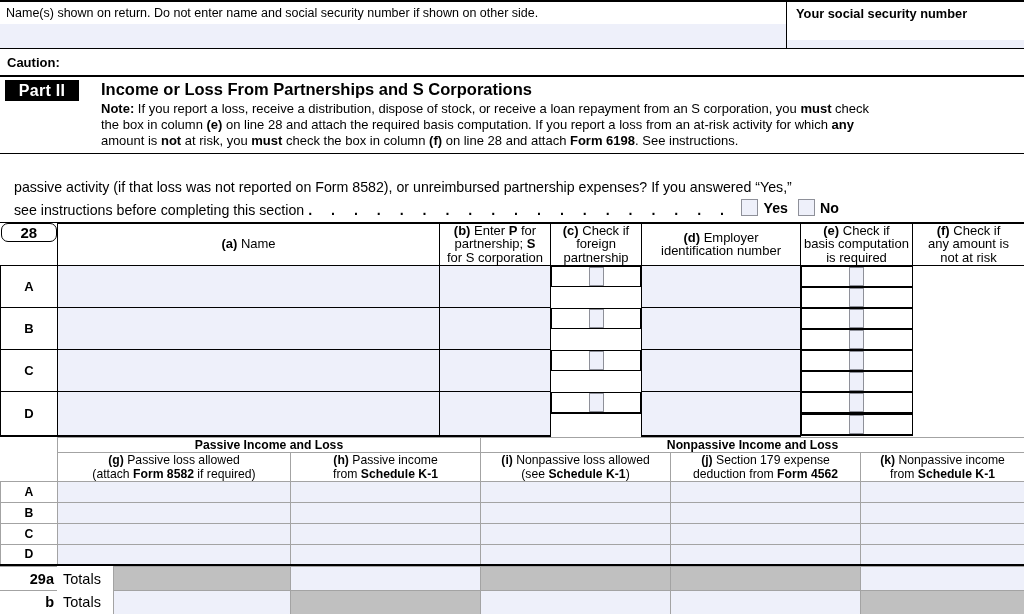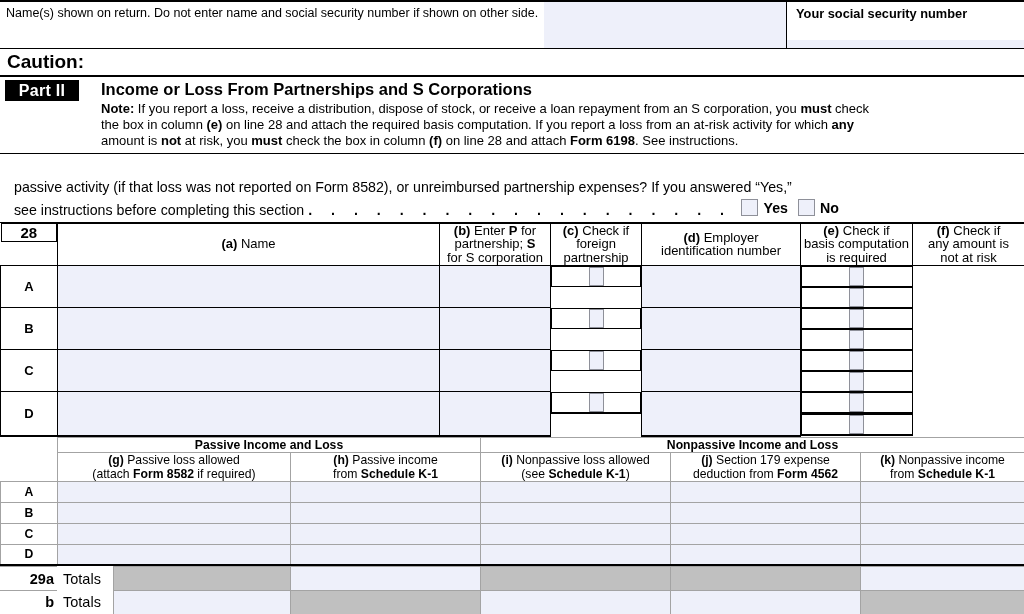--- a/index.html
+++ b/index.html
@@ -12,29 +12,29 @@
   .page{position:relative;width:1024px;height:614px;box-sizing:border-box;}
 
   
   .b{font-weight:bold;}
   .fill{background:#eef0fa;}
   .gray{background:#c0c0c0;}
   .ctr{display:flex;align-items:center;justify-content:center;text-align:center;}
 
   
   .topband{border-top:2px solid #000;border-bottom:1px solid #000;display:flex;height:46px;}
-  .name-col{width:787px;box-sizing:border-box;border-right:1px solid #000;display:flex;flex-direction:row;}
+  .name-col{width:787px;box-sizing:border-box;border-right:1px solid #000;display:flex;flex-direction:column;}
   .name-label{font-size:12.5px;padding:4px 6px 0 6px;height:22px;box-sizing:border-box;}
   .name-entry{flex:1;background:#eef0fa;}
   .ssn-col{flex:1;display:flex;flex-direction:column;}
   .ssn-label{font-size:12.8px;font-weight:bold;padding:4px 0 0 9px;height:38px;box-sizing:border-box;}
   .ssn-entry{flex:1;background:#eef0fa;}
 
   
-  .caution{height:26px;display:flex;align-items:center;padding-left:7px;font-size:19px;border-bottom:2px solid #000;}
+  .caution{height:26px;display:flex;align-items:center;padding-left:7px;font-size:13px;border-bottom:2px solid #000;}
 
   
   .parthdr{display:flex;border-bottom:1px solid #000;padding-bottom:3px;}
   .part-badge{background:#000;color:#fff;font-weight:bold;font-size:16px;
      width:74px;height:21px;display:flex;align-items:center;justify-content:center;
      margin:3px 0 0 5px;letter-spacing:.3px;}
   .part-body{margin-left:22px;padding-right:6px;}
   .part-title{font-size:16.5px;font-weight:bold;line-height:20px;padding-top:2px;}
   .part-note{font-size:13px;line-height:16.2px;padding-top:2px;}
 
@@ -115,21 +115,21 @@
       <col style="width:57px">
         <col style="width:382px">
         <col style="width:111px">
       <col style="width:91px">
         <col style="width:159px">
         <col style="width:112px">
         <col style="width:112px">
     </colgroup>
     <tbody>
       <tr>
-        <td class="ctr b" style="font-size:15px;">28</td>
+        <td class="ctr b" style="font-size:15px;border-radius:7px;">28</td>
         <td class="hdrcell">
           <span class="b">(a)</span><span> Name</span>
         </td>
         <td class="hdrcell">
           <span class="b">(b)</span> Enter <span class="b">P</span> for<br>partnership; <span class="b">S</span><br>for S corporation
         </td>
         <td class="hdrcell">
           <span class="b">(c)</span> Check if<br>foreign<br>partnership
         </td>
         <td class="hdrcell">

